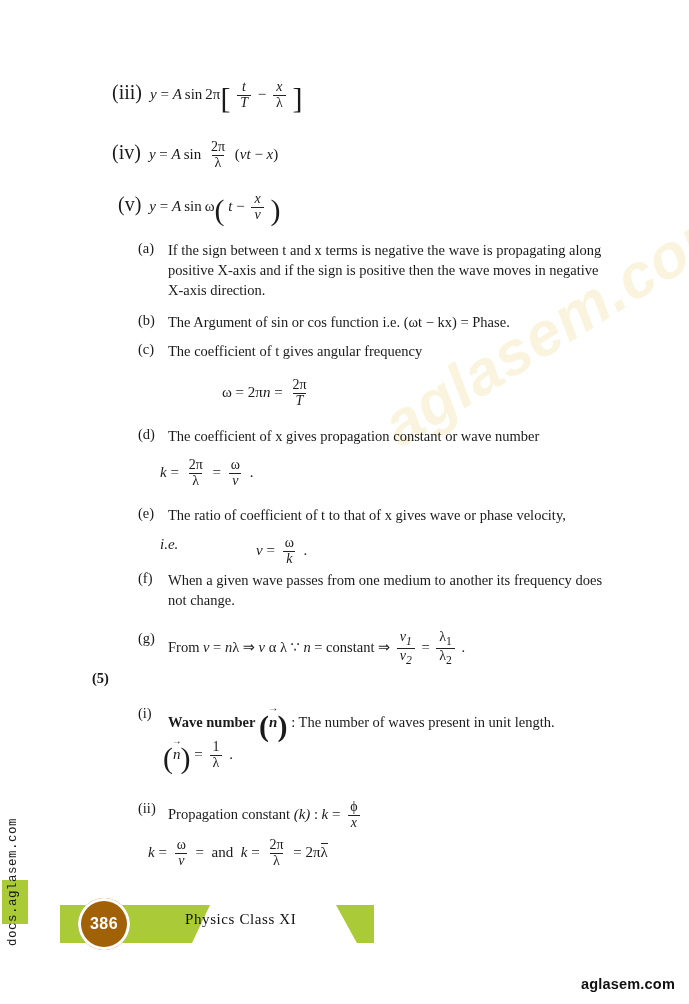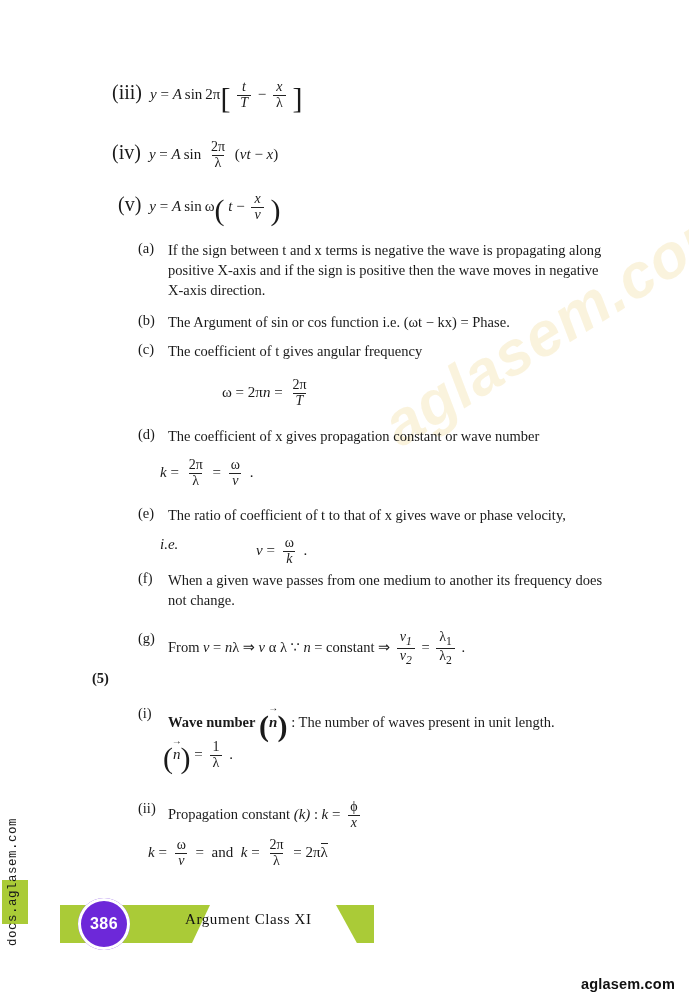--- a/index.html
+++ b/index.html
@@ -98,21 +98,21 @@
     background:#aacb37;
     clip-path:polygon(0 0,100% 0,88% 100%,0 100%);
   }
   .para-right{
     position:absolute;left:336px;top:10px;width:38px;height:38px;
     background:#aacb37;
     clip-path:polygon(0 0,100% 0,100% 100%,55% 100%);
   }
   .badge{
     position:absolute;left:78px;top:898px;width:52px;height:52px;
-    border-radius:50%;background:#6d28d9;
+    border-radius:50%;background:#a16207;
     display:flex;align-items:center;justify-content:center;
     box-shadow:0 0 0 3px #ffffff inset;
   }
   .badge span{
     color:#ffffff;font-family:"Liberation Sans", sans-serif;
     font-size:16px;font-weight:bold;letter-spacing:.5px;
   }
   .footer-title{
     position:absolute;left:185px;top:911px;
     font-family:"Liberation Serif", serif;font-size:15px;
@@ -312,16 +312,16 @@
 
   </div>
 
   <div class="footer">
     <div class="para-left"></div>
     <div class="para-right"></div>
   </div>
   <div class="badge">
     <span>386</span>
   </div>
-  <div class="footer-title">Argument Class XI</div>
+  <div class="footer-title">Physics Class XI</div>
   <div class="brand">aglasem.com</div>
 
 </div>
 
 </body></html>

